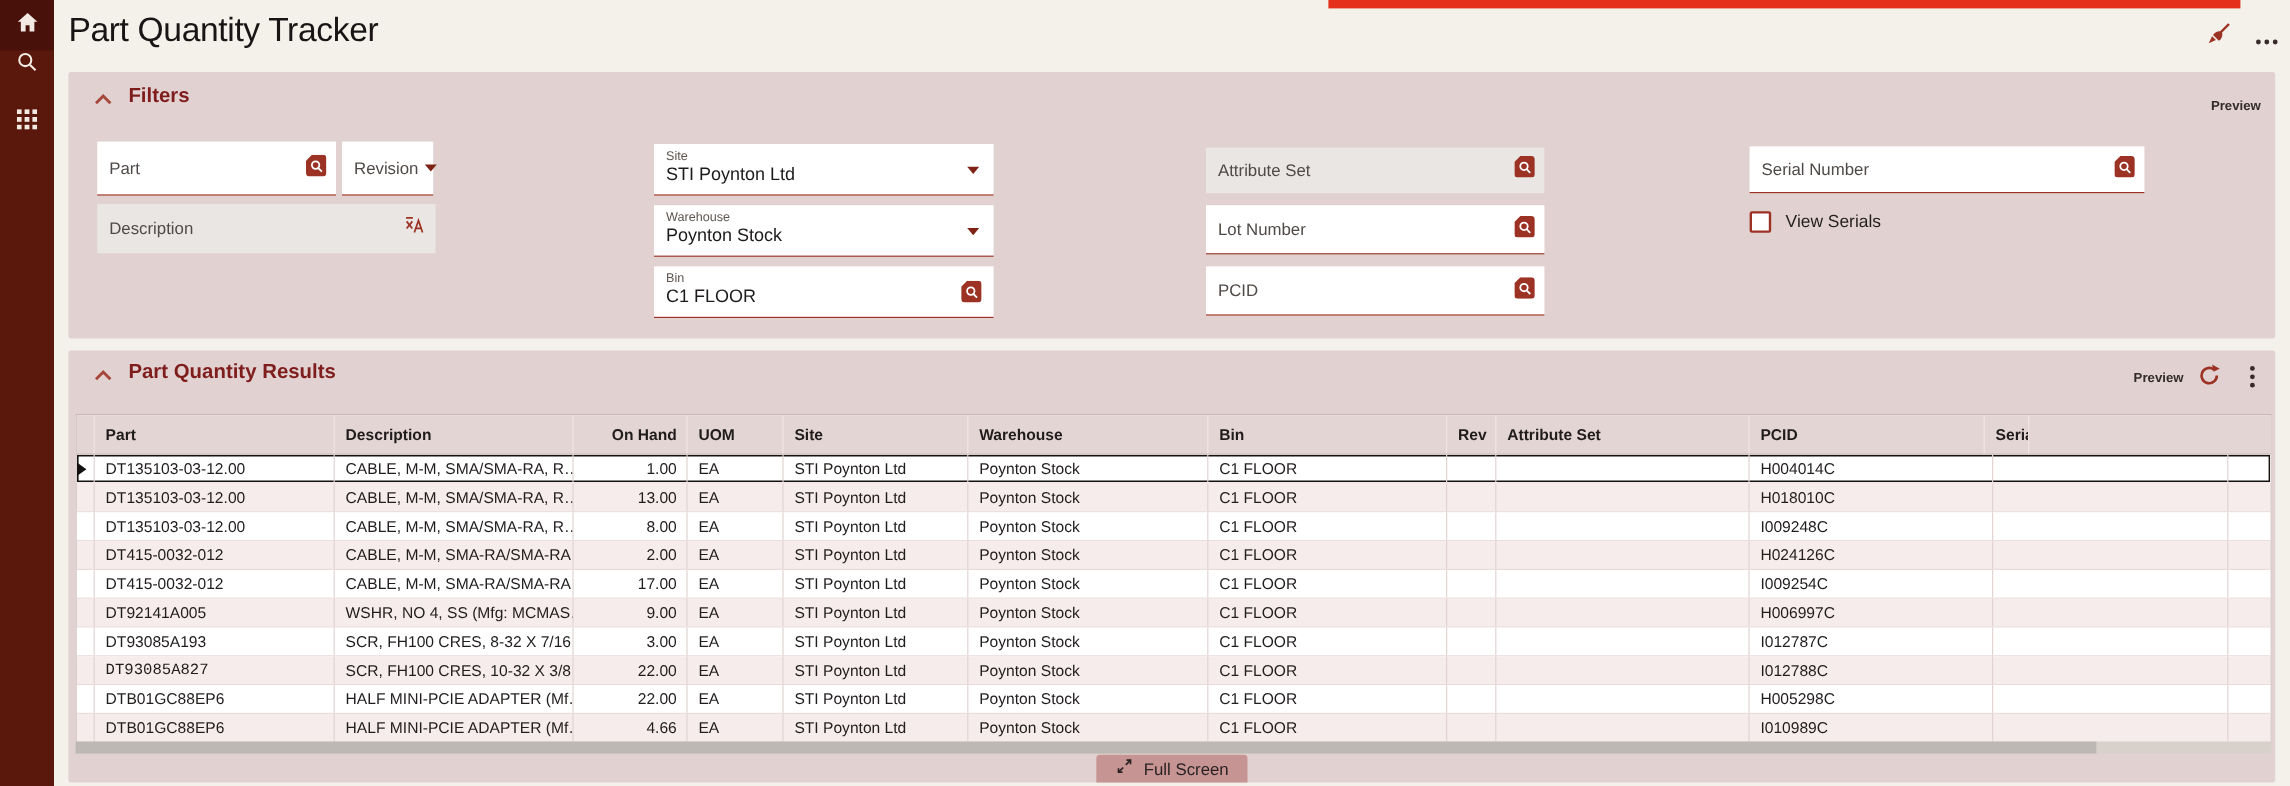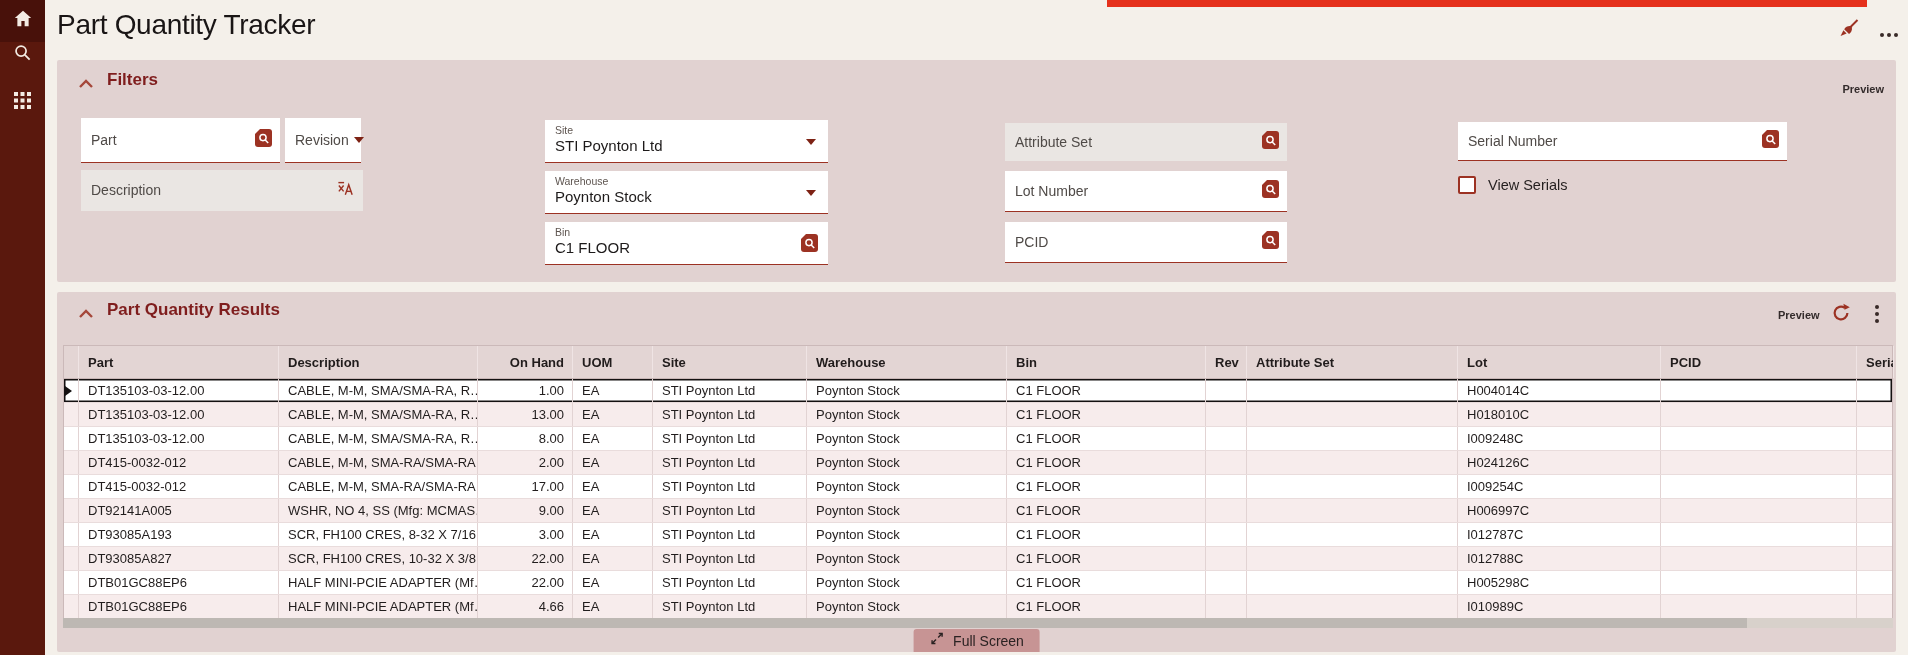--- a/index.html
+++ b/index.html
@@ -278,21 +278,20 @@
           <div class="cell hcell" style="width: 15px;"></div>
           <div class="cell hcell" style="width: 200px;">Part</div>
           <div class="cell hcell" style="width: 199px;">Description</div>
           <div class="cell hcell num" style="width: 95px;">On Hand</div>
           <div class="cell hcell" style="width: 80px;">UOM</div>
           <div class="cell hcell" style="width: 154px;">Site</div>
           <div class="cell hcell" style="width: 200px;">Warehouse</div>
           <div class="cell hcell" style="width: 199px;">Bin</div>
           <div class="cell hcell" style="width: 41px;">Rev</div>
           <div class="cell hcell" style="width: 211px;">Attribute Set</div>
-          <div class="cell hcell" style="width: 203px;">Lot</div>
           <div class="cell hcell" style="width: 196px;">PCID</div>
           <div class="cell hcell" style="width: 37px;">Serial</div>
         </div>
       <div id="grid-body">
           <div class="grow selrow">
             <div class="cell bcell selcell" style="width: 15px;">
               <span class="marker"></span>
             </div>
             <div class="cell bcell" style="width: 200px;">DT135103-03-12.00</div>
             <div class="cell bcell" style="width: 199px;">CABLE, M-M, SMA/SMA-RA, R…</div>
@@ -392,21 +391,21 @@
             <div class="cell bcell" style="width: 200px;">Poynton Stock</div>
             <div class="cell bcell" style="width: 199px;">C1 FLOOR</div>
             <div class="cell bcell" style="width: 41px;"></div>
             <div class="cell bcell" style="width: 211px;"></div>
             <div class="cell bcell" style="width: 203px;">I012787C</div>
             <div class="cell bcell" style="width: 196px;"></div>
             <div class="cell bcell" style="width: 37px;"></div>
           </div>
           <div class="grow alt">
             <div class="cell bcell selcell" style="width: 15px;"></div>
-            <div class="cell bcell" style="width: 200px;">DT93085A827</div>
+            <div class="cell bcell" style="width: 200px; font-family: Liberation Mono, monospace;">DT93085A827</div>
             <div class="cell bcell" style="width: 199px;">SCR, FH100 CRES, 10-32 X 3/8…</div>
             <div class="cell bcell num" style="width: 95px;">22.00</div>
             <div class="cell bcell" style="width: 80px;">EA</div>
             <div class="cell bcell" style="width: 154px;">STI Poynton Ltd</div>
             <div class="cell bcell" style="width: 200px;">Poynton Stock</div>
             <div class="cell bcell" style="width: 199px;">C1 FLOOR</div>
             <div class="cell bcell" style="width: 41px;"></div>
             <div class="cell bcell" style="width: 211px;"></div>
             <div class="cell bcell" style="width: 203px;">I012788C</div>
             <div class="cell bcell" style="width: 196px;"></div>

